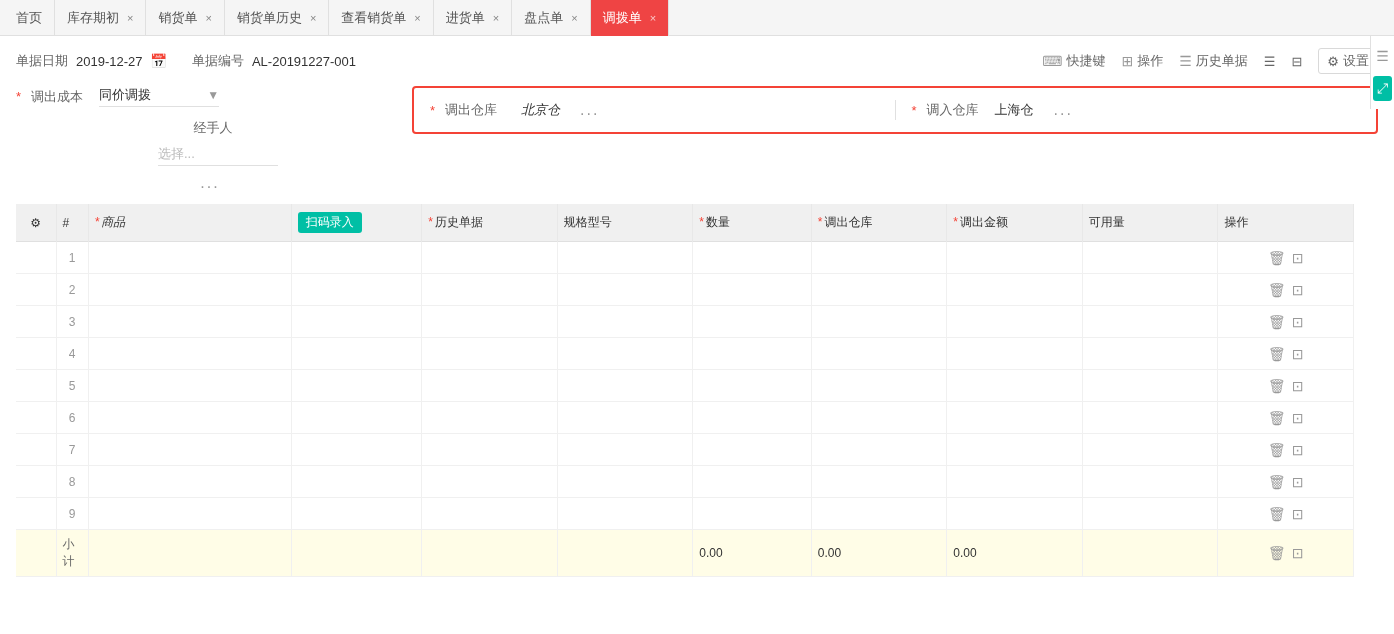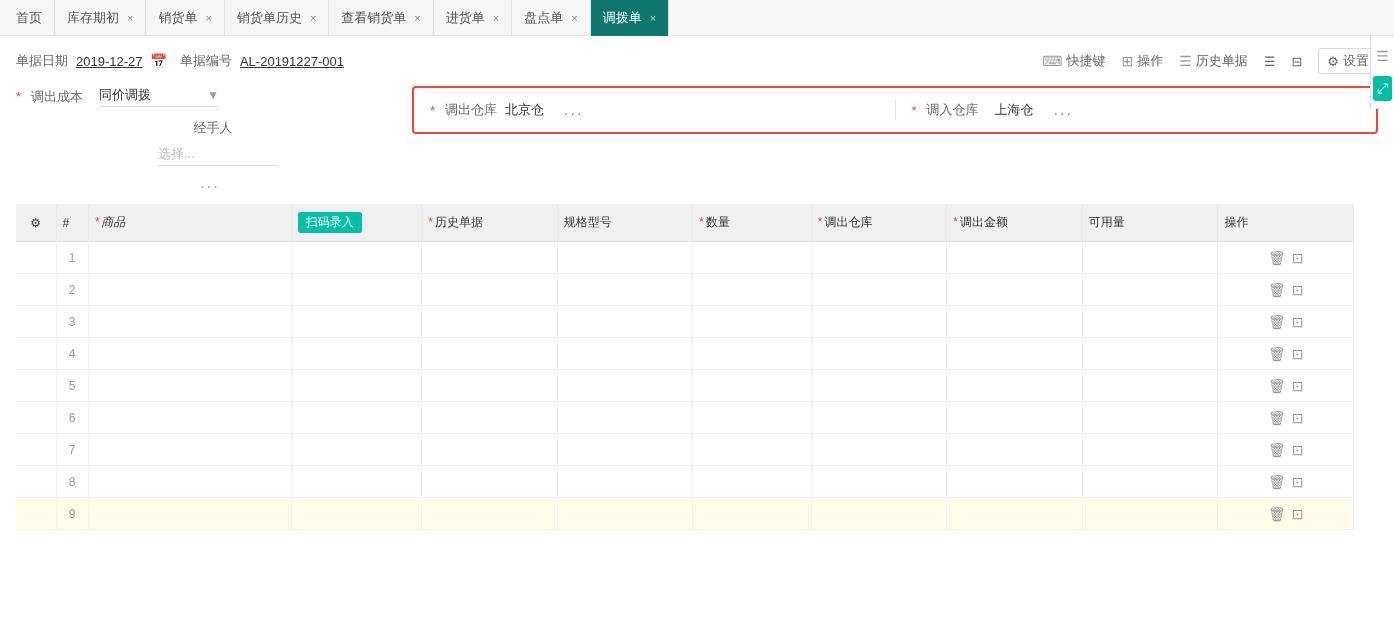--- a/index.html
+++ b/index.html
@@ -24,21 +24,21 @@
       color: #555;
       border-right: 1px solid #e0e0e0;
       white-space: nowrap;
       gap: 6px;
     }
     .tab-item:first-child {
       padding-left: 8px;
       border-right: 1px solid #e0e0e0;
     }
     .tab-item.active {
-      background: #0f766e;
+      background: #ef4444;
       color: #fff;
     }
     .tab-close {
       font-size: 11px;
       cursor: pointer;
       opacity: 0.7;
       margin-left: 2px;
     }
 
     
@@ -49,35 +49,34 @@
     
     .form-header {
       display: flex;
       align-items: center;
       justify-content: space-between;
       margin-bottom: 12px;
     }
     .form-header-left {
       display: flex;
       align-items: center;
-      gap: 12px;
+      gap: 24px;
     }
     .field-group {
       display: flex;
       align-items: center;
       gap: 8px;
     }
     .field-label {
       color: #666;
       font-size: 13px;
     }
     .field-value {
       font-size: 13px;
       color: #333;
-      text-decoration: underline;
     }
     .calendar-icon {
       color: #999;
       cursor: pointer;
       font-size: 14px;
     }
     .form-header-right {
       display: flex;
       align-items: center;
       gap: 16px;
@@ -355,21 +354,21 @@
         <span class="person-placeholder" style="margin-left:24px; min-width:120px; border-bottom:1px solid #e0e0e0; padding-bottom:2px; display:inline-block;">选择...</span>
         <span class="more-btn" style="margin-left:8px;">...</span>
       </div>
     </div>
 
     <div class="warehouse-section" style="flex:1; position:relative;">
 
       <div class="warehouse-field">
         <span class="required-star">*</span>
         <span class="warehouse-label">调出仓库</span>
-        <span class="warehouse-value" style="margin-left:0;">北京仓</span>
+        <span class="warehouse-value" style="margin-left:16px;font-style:italic;">北京仓</span>
         <span class="more-btn" style="margin-left:12px;">...</span>
       </div>
       <div class="warehouse-divider"></div>
 
       <div class="warehouse-field">
         <span class="required-star">*</span>
         <span class="warehouse-label">调入仓库</span>
         <span class="warehouse-value" style="margin-left:8px;">上海仓</span>
         <span class="more-btn" style="margin-left:12px;">...</span>
       </div>
@@ -562,20 +561,38 @@
       <td></td>
       <td></td>
       <td></td>
       <td>
         <div class="op-icons">
           <span class="op-icon">🗑</span>
           <span class="op-icon">⊡</span>
         </div>
       </td>
     </tr>
+          <tr>
+      <td></td>
+      <td style="color:#666; font-size:12px;">小计</td>
+      <td></td>
+      <td></td>
+      <td></td>
+      <td></td>
+      <td class="zero-val">0.00</td>
+      <td class="zero-val">0.00</td>
+      <td class="zero-val">0.00</td>
+      <td></td>
+      <td>
+        <div class="op-icons">
+          <span class="op-icon">🗑</span>
+          <span class="op-icon">⊡</span>
+        </div>
+      </td>
+    </tr>
         </tbody>
     </table>
   </div>
 
 </div>
 
 <div class="right-sidebar">
   <span class="sidebar-icon">☰</span>
   <span class="sidebar-icon active">⤢</span>
 </div>

